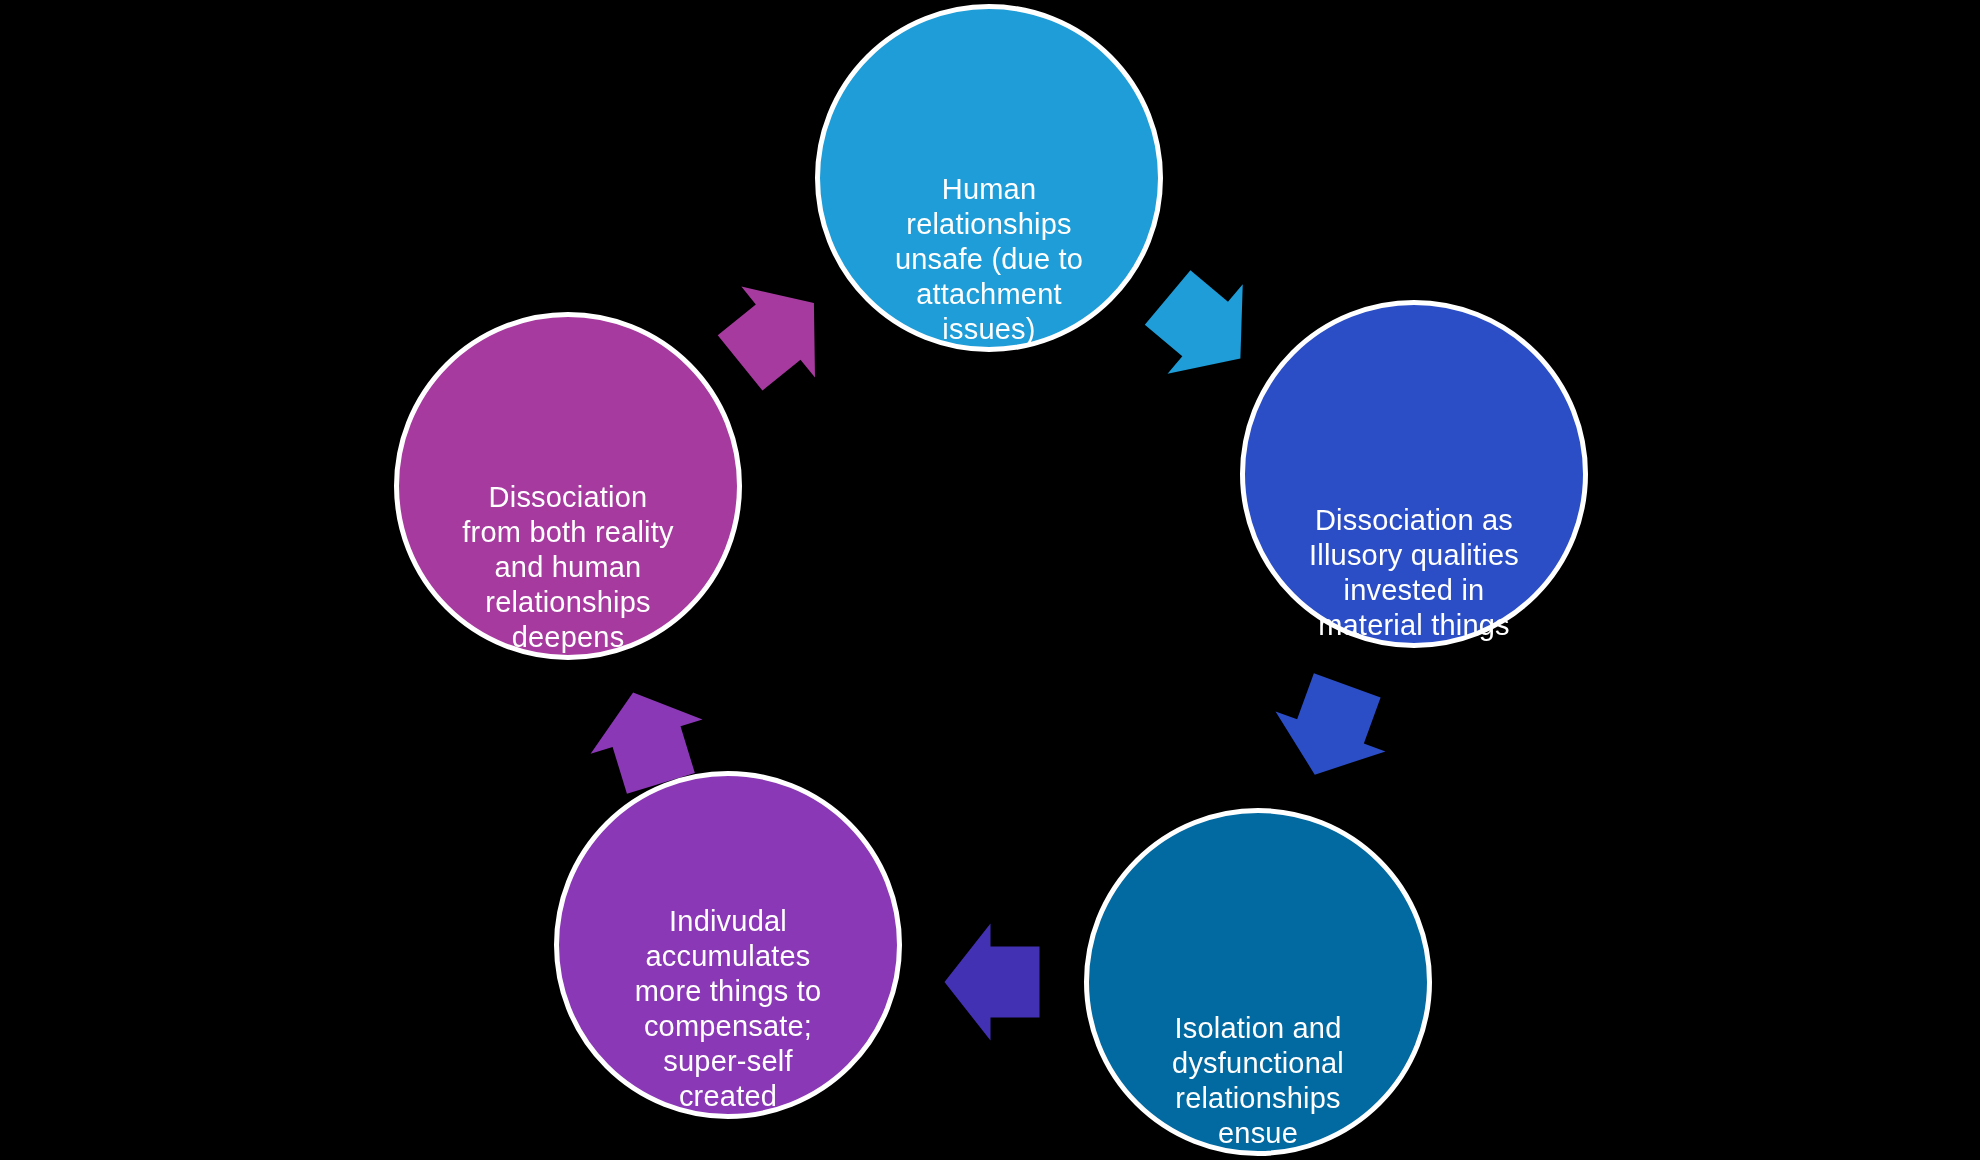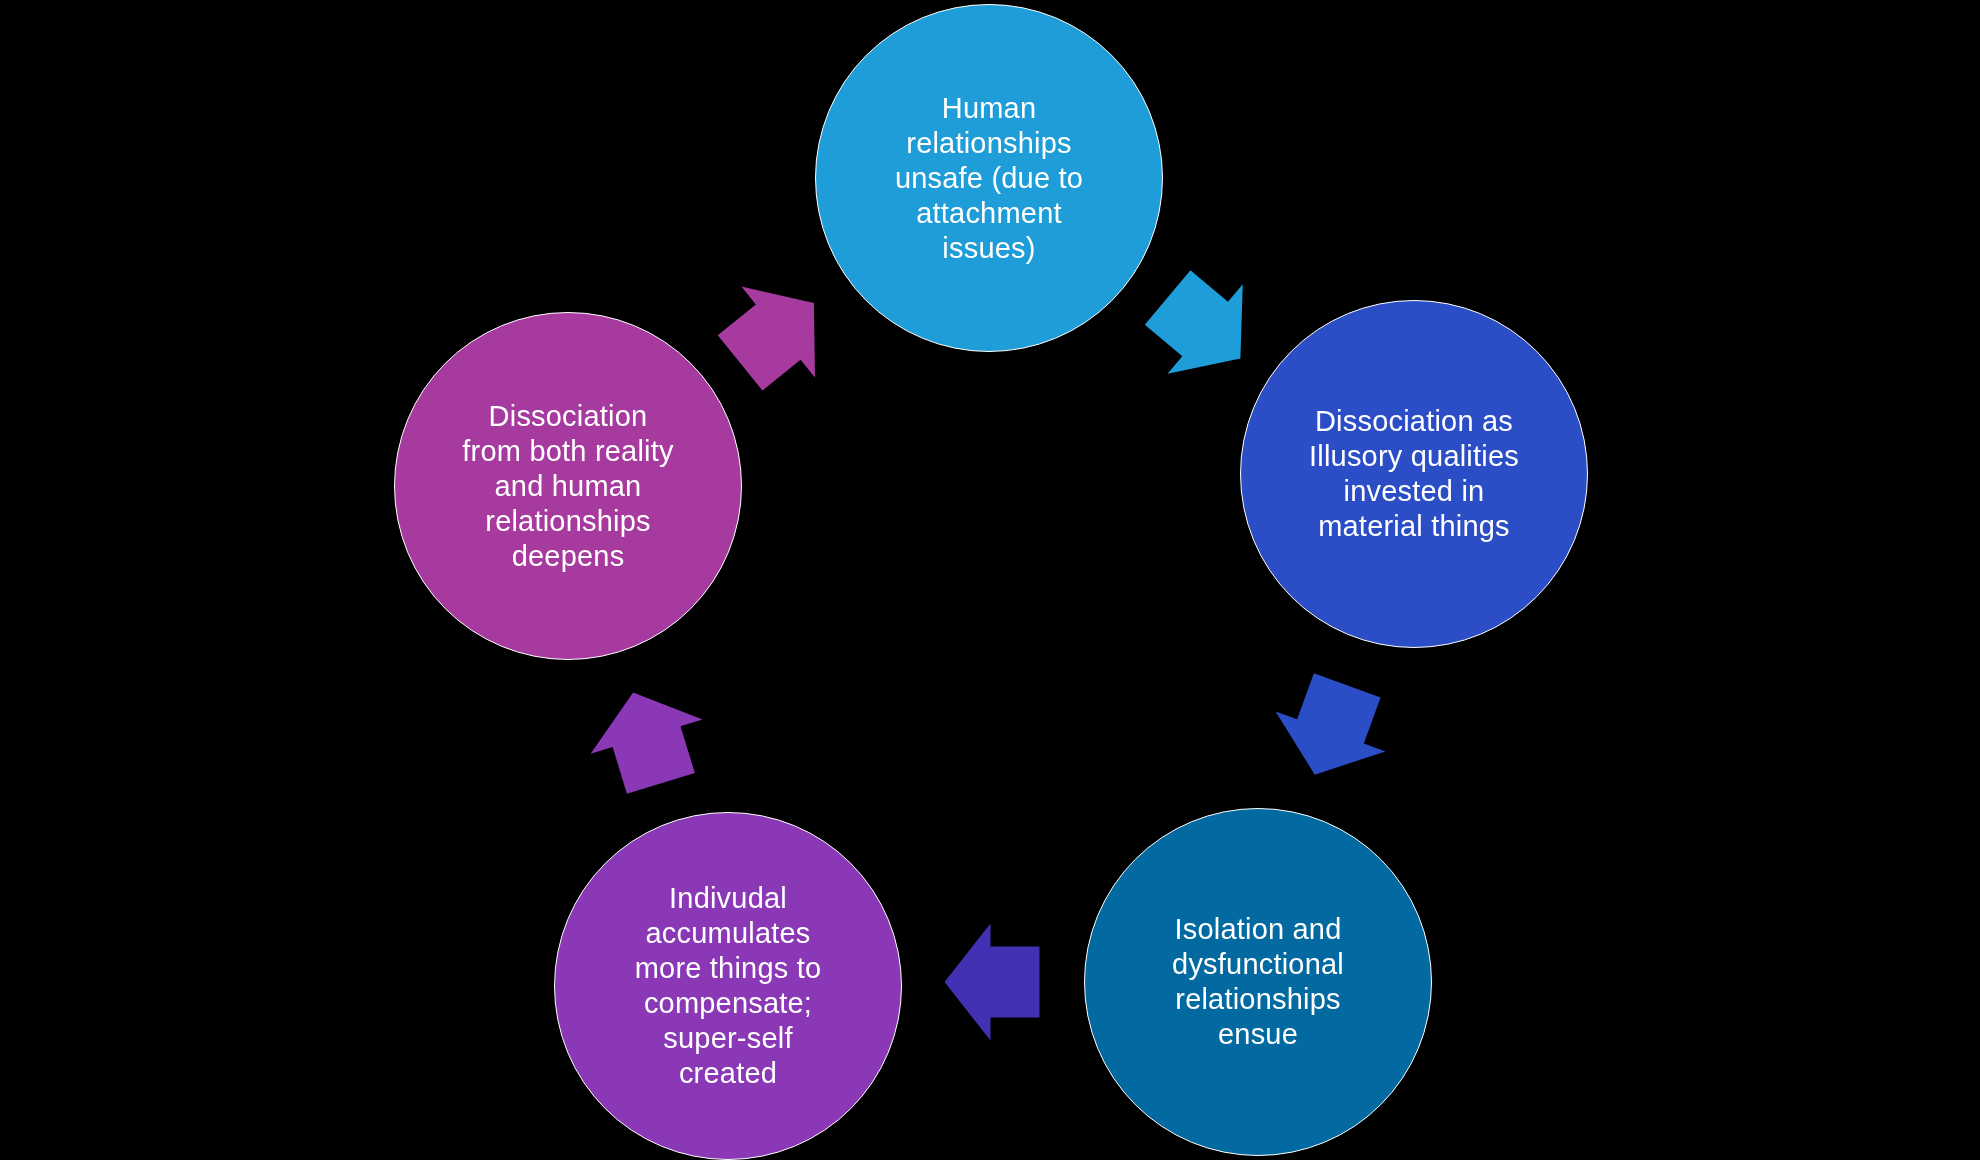--- a/index.html
+++ b/index.html
@@ -9,38 +9,38 @@
     font-family: "Liberation Sans", sans-serif;
   }
   .stage {
     position: relative;
     width: 1980px; height: 1160px;
   }
   .node {
     position: absolute;
     width: 348px; height: 348px;
     box-sizing: border-box;
-    border: 1px solid #e5e5e5;
+    border: 5px solid #e5e5e5;
     border-radius: 50%;
     display: flex;
-    align-items: center;
+    align-items: flex-end;
     justify-content: center;
     text-align: center;
   }
   .node .label {
     white-space: pre-line;
     font-size: 29px;
     line-height: 35px;
     font-weight: 400;
     letter-spacing: 0.2px;
   }
   .n1 { left: 815px;  top: 4px;   }
   .n2 { left: 1240px; top: 300px; }
   .n3 { left: 1084px; top: 808px; }
-  .n4 { left: 554px;  top: 812px; }
+  .n4 { left: 554px;  top: 771px; }
   .n5 { left: 394px;  top: 312px; }
 
   .arrow {
     position: absolute;
     width: 160px; height: 160px;
     overflow: visible;
   }
   .a1 { left: 1124px; top: 248px; transform: rotate(130deg); }
   .a2 { left: 1251px; top: 650px; transform: rotate(200deg); }
   .a3 { left: 912px;  top: 902px; transform: rotate(270deg); }

